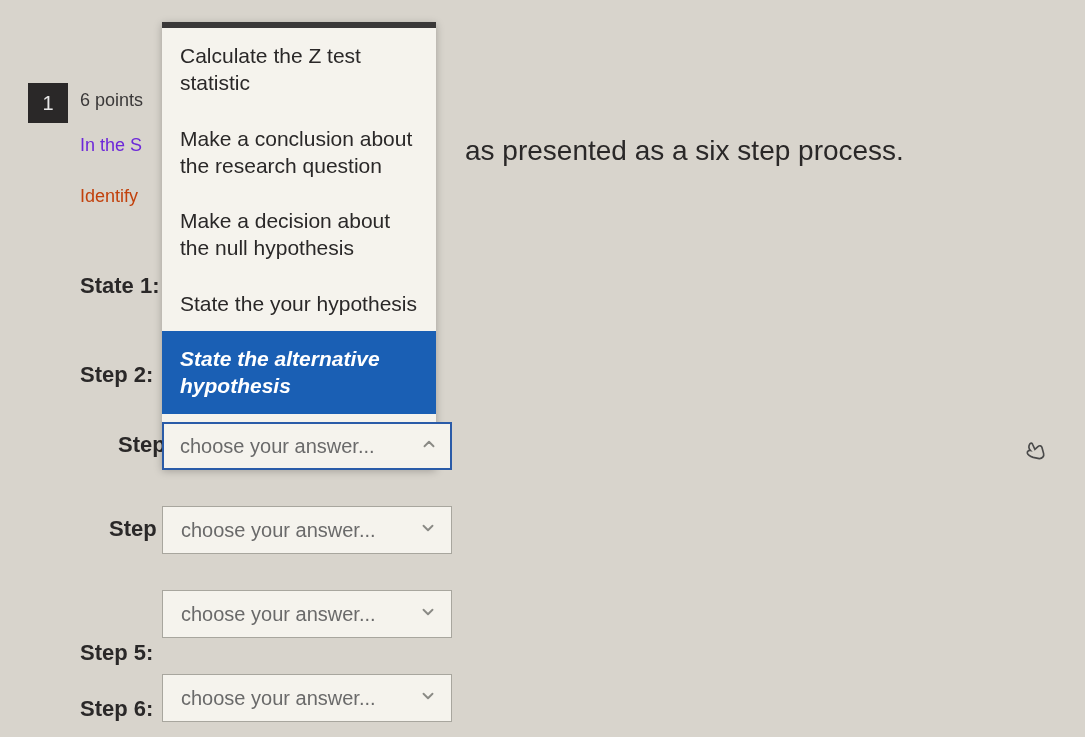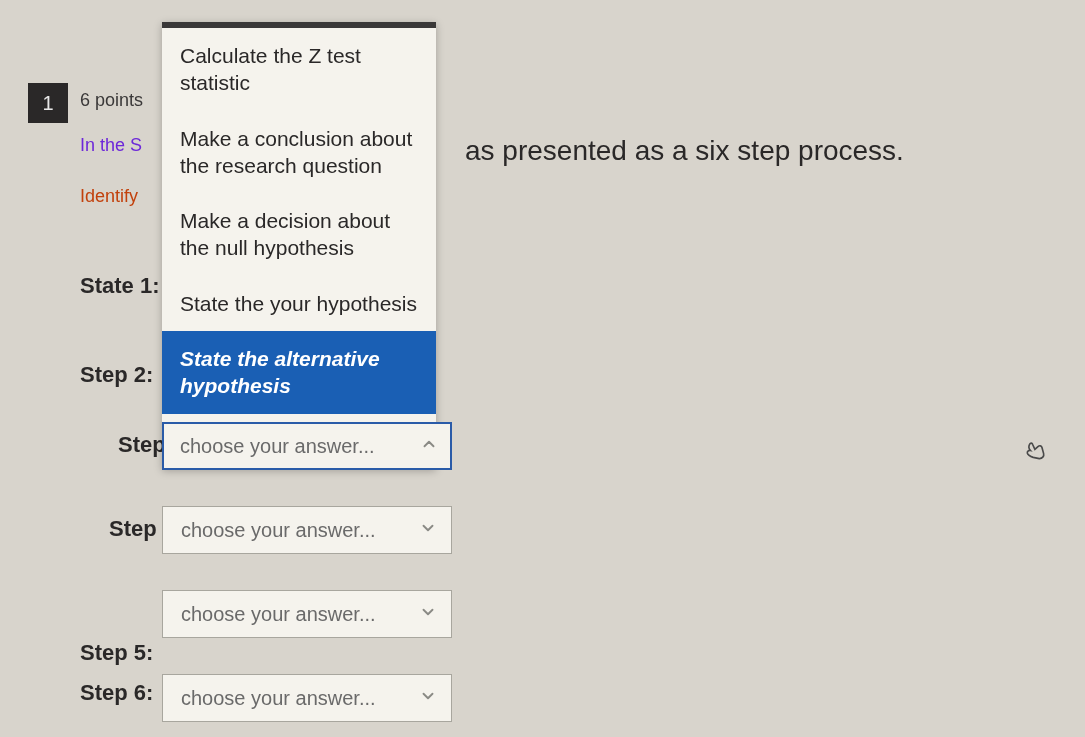--- a/index.html
+++ b/index.html
@@ -63,21 +63,21 @@
       position: absolute;
       font-size: 22px;
       font-weight: 600;
       color: #2a2828;
     }
     .step1-label { left: 80px; top: 273px; }
     .step2-label { left: 80px; top: 362px; }
     .step3-label { left: 80px; top: 432px; margin-left: 38px; }
     .step4-label { left: 80px; top: 516px; margin-left: 29px; }
     .step5-label { left: 80px; top: 600px; margin-top: 40px; }
-    .step6-label { left: 80px; top: 680px; }
+    .step6-label { left: 80px; top: 696px; }
 
     .dropdown-closed {
       position: absolute;
       left: 162px;
       width: 290px;
       height: 48px;
       background: #f5f3ed;
       border: 1px solid #a8a69e;
       display: flex;
       align-items: center;

